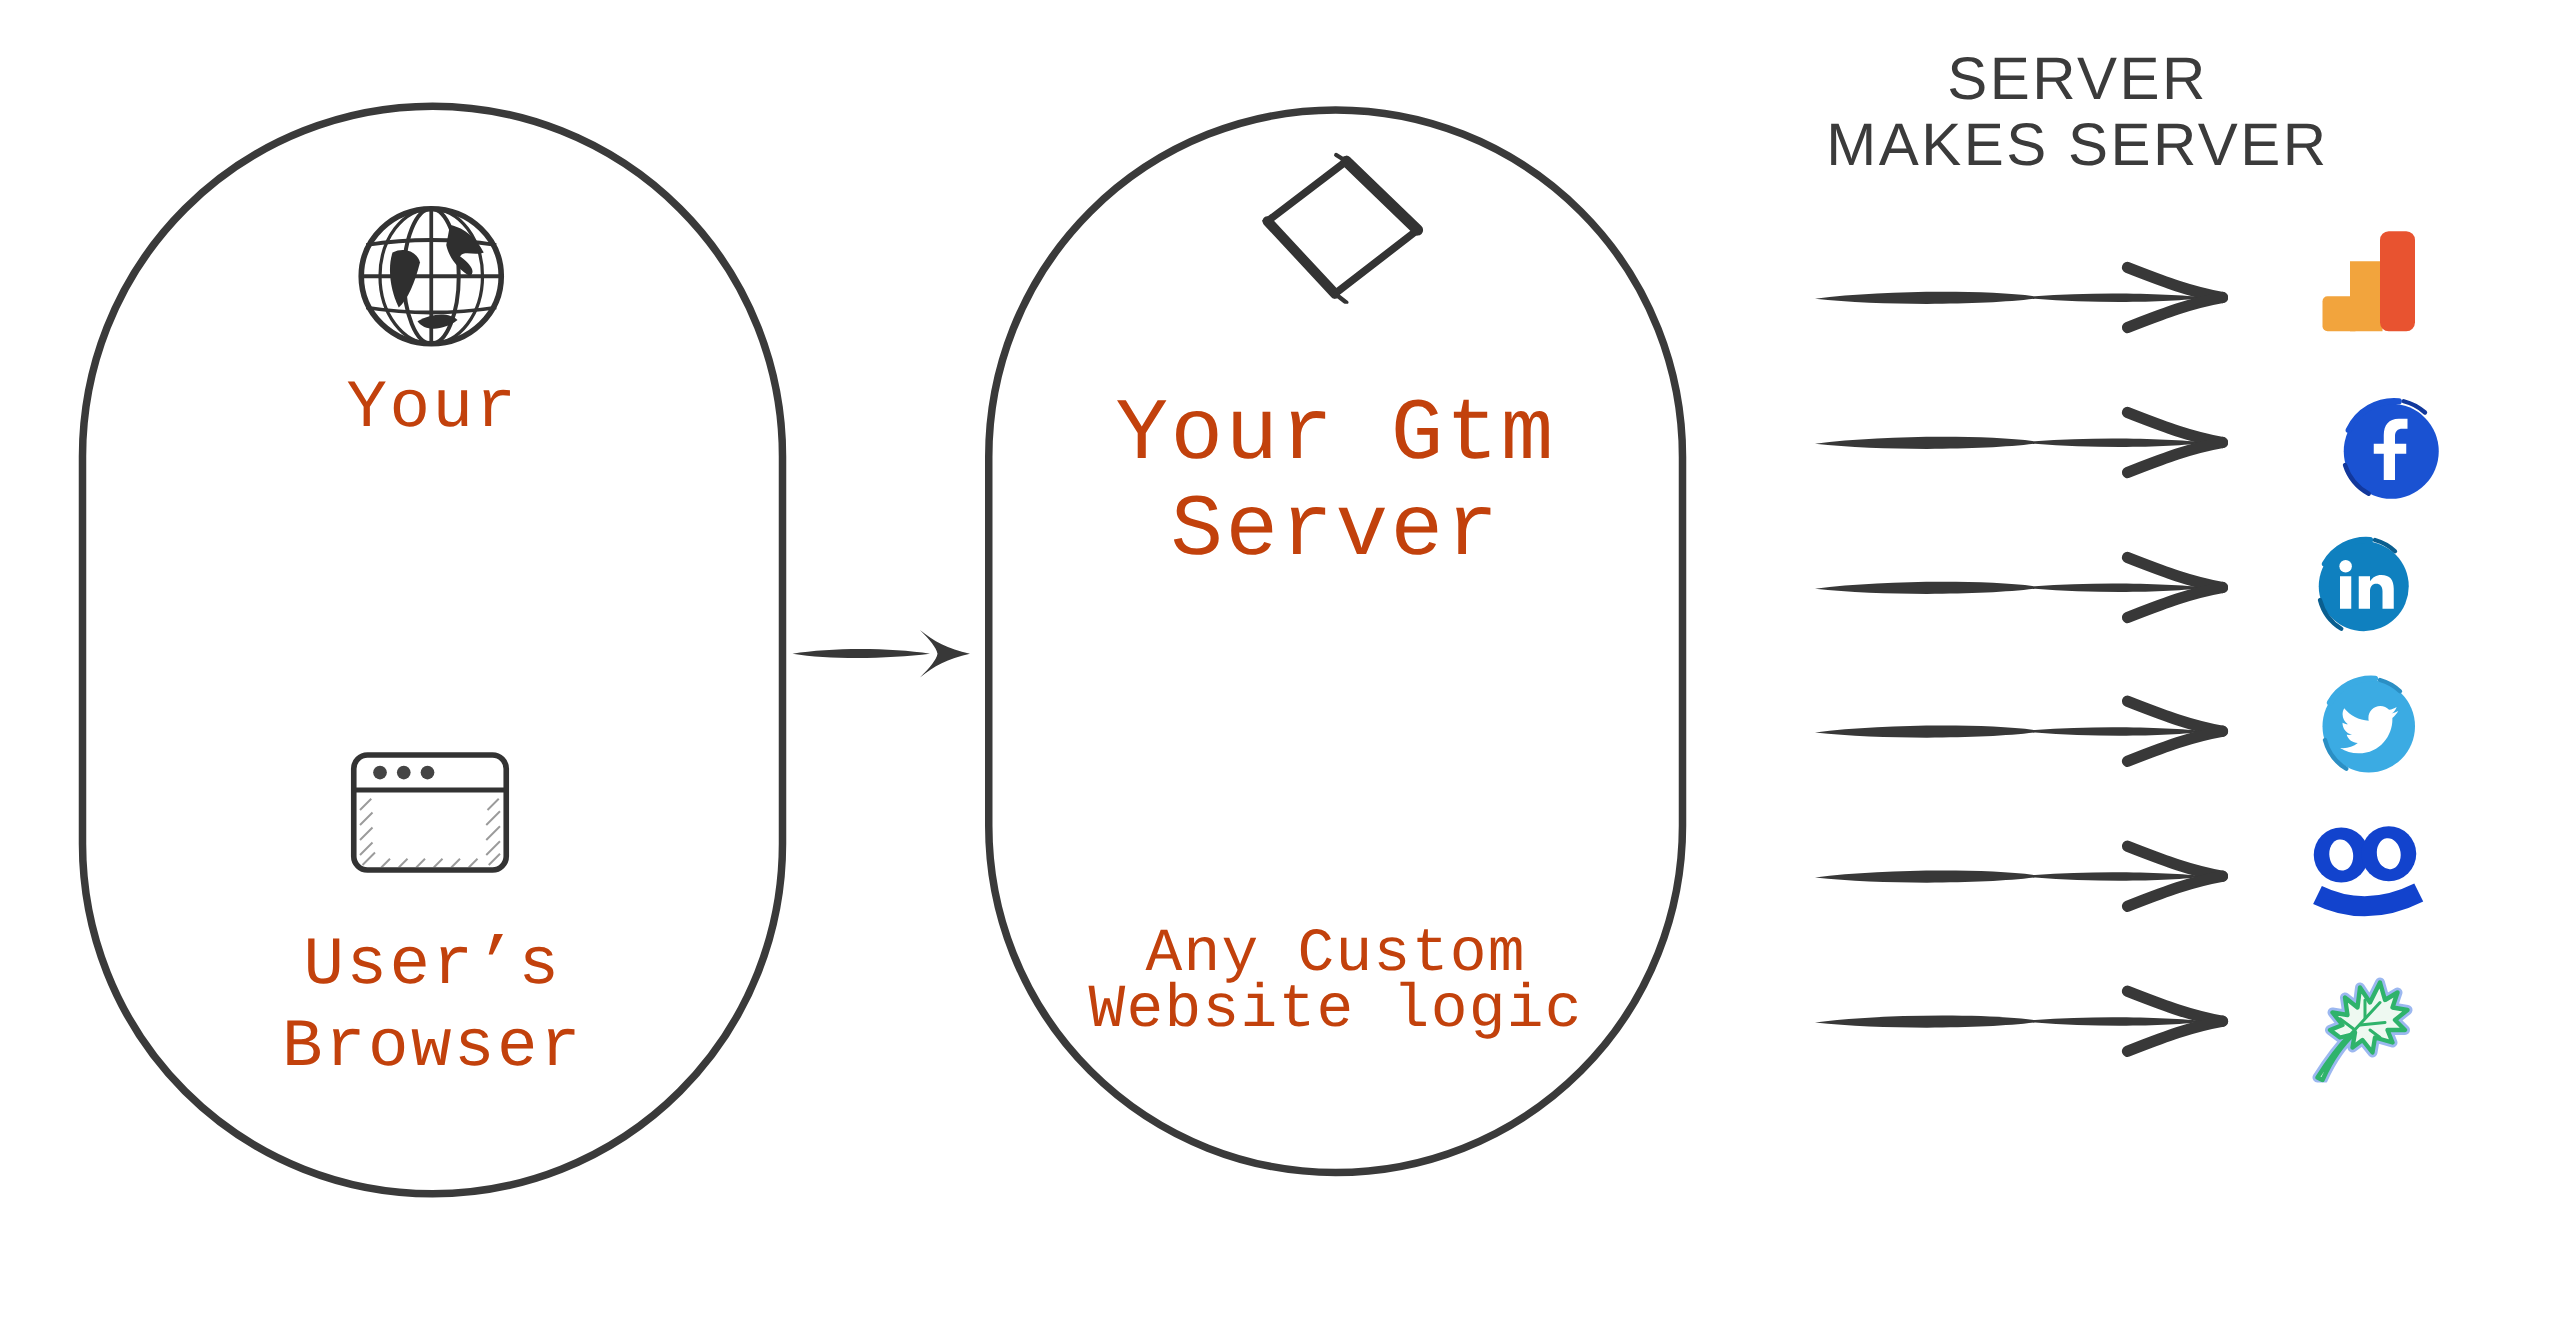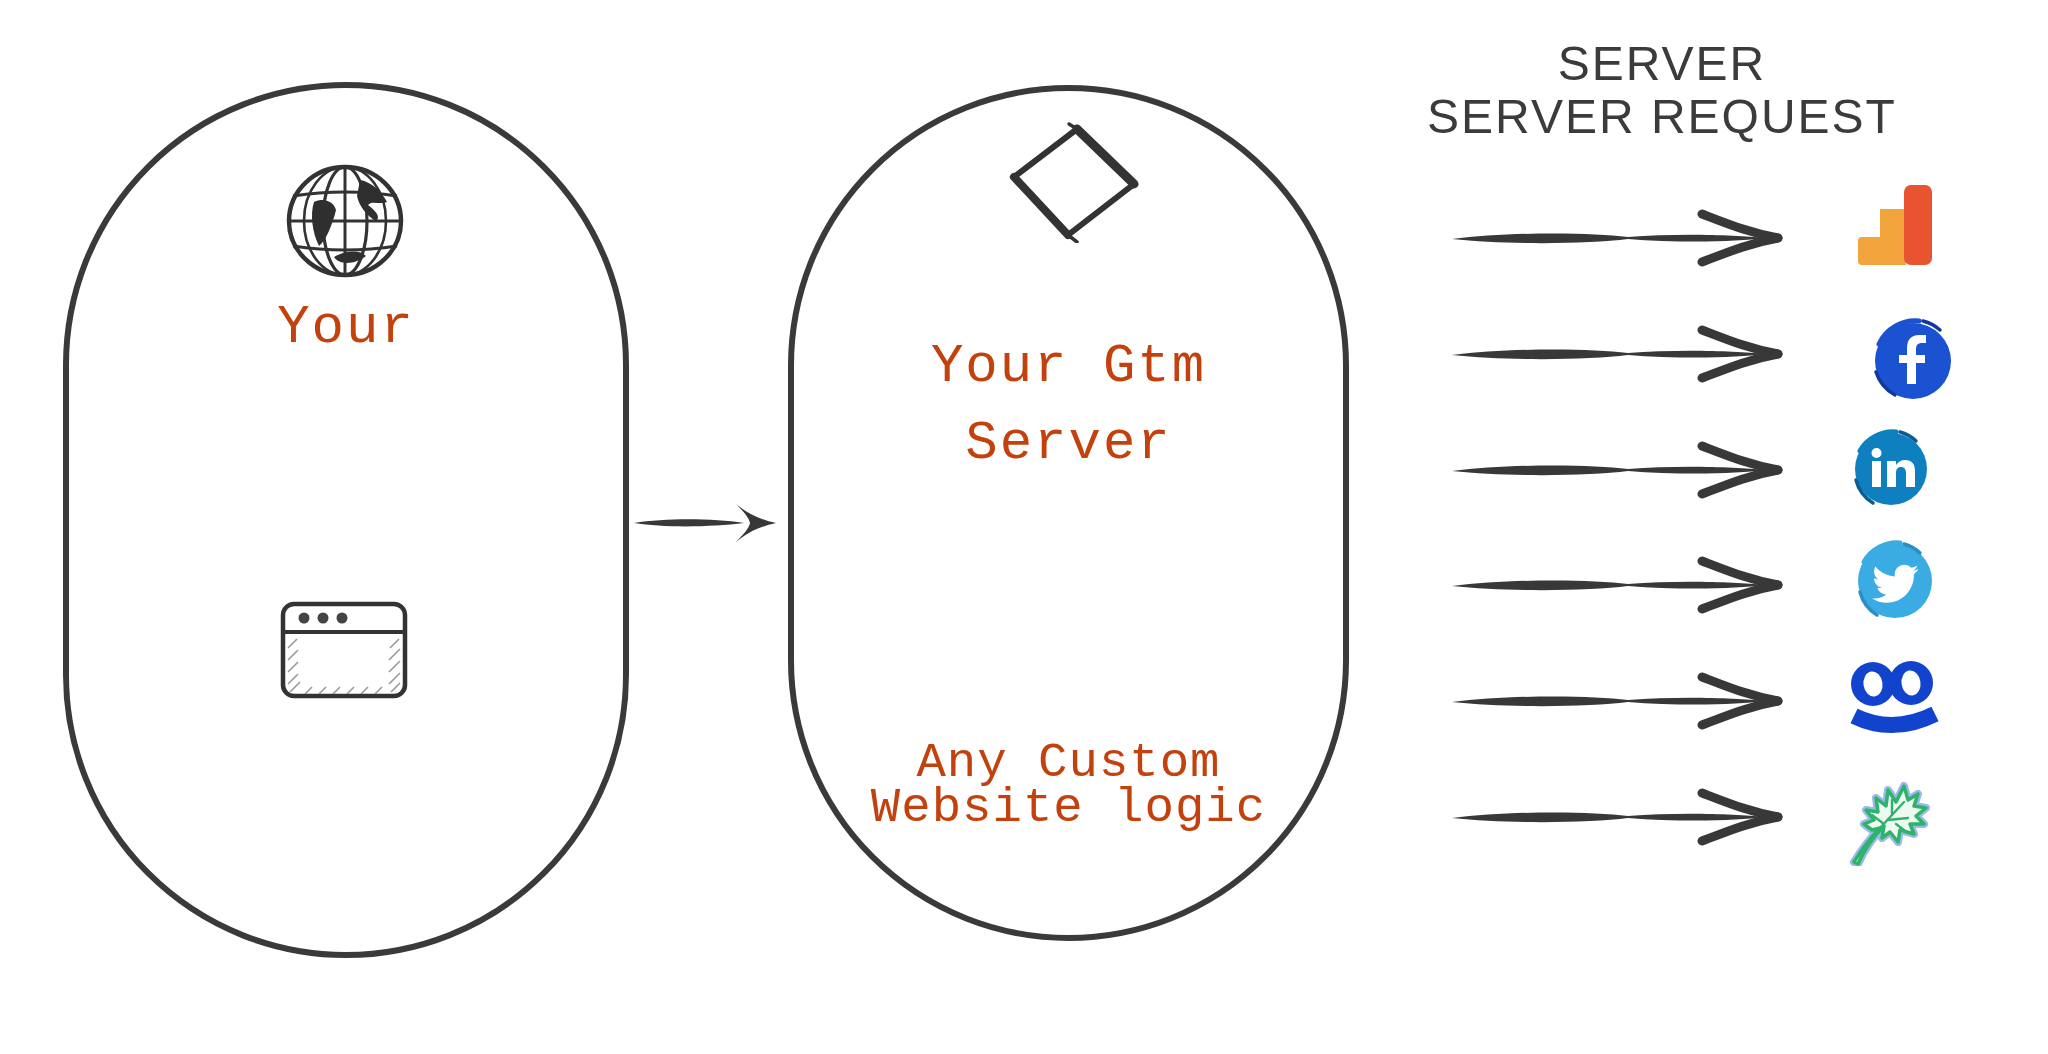--- a/index.html
+++ b/index.html
@@ -11,21 +11,21 @@
   
   .node-oval{
     position:absolute;border:6px solid #3a3a3a;border-radius:300px;background:#fff;box-sizing:border-box;
   }
   .oval-left{left:63px;top:82px;width:566px;height:876px;border-radius:283px;}
   .oval-mid{left:788px;top:85px;width:561px;height:856px;border-radius:281px;}
   
   .node-label{position:absolute;left:0;width:100%;text-align:center;font-weight:400;color:#c2410c;font-family:Liberation Mono, monospace;}
   .lt-title{top:206px;font-size:54px;line-height:68px;letter-spacing:2px;}
   .lt-sub{top:652px;font-size:54px;line-height:66px;letter-spacing:2px;}
-  .md-title{top:237px;font-size:54px;line-height:77px;letter-spacing:2px;text-align:center;}
+  .md-title{top:219px;font-size:70px;line-height:77px;letter-spacing:2px;text-align:center;}
   .md-sub{top:650px;font-size:49px;line-height:45px;letter-spacing:1px;}
   .heading{
     position:absolute;left:1382px;top:37px;width:560px;text-align:center;
     font-size:48px;line-height:53px;letter-spacing:2px;color:#3b3b3b;font-weight:400;
   }
   svg{display:block;}
 </style>
 </head>
 <body>
 
@@ -56,20 +56,24 @@
       <circle cx="25" cy="18" r="5.5" fill="#444"></circle>
       <circle cx="44" cy="18" r="5.5" fill="#444"></circle>
       <circle cx="63" cy="18" r="5.5" fill="#444"></circle>
       <g stroke="#5a5a5a" stroke-width="1.6" opacity="0.6">
         <path d="M9 48 l9 -9 M9 60 l10 -10 M9 72 l10 -10 M9 84 l10 -10 M11 92 l10 -10"></path>
         <path d="M111 48 l9 -9 M110 60 l11 -11 M110 72 l11 -11 M110 84 l11 -11 M112 92 l9 -9"></path>
         <path d="M26 94 l7 -7 M40 94 l7 -7 M54 94 l7 -7 M68 94 l7 -7 M82 94 l7 -7 M96 94 l7 -7"></path>
       </g>
     </svg>
 
+    <div class="node-label lt-sub">
+      <div>User’s</div>
+      <div>Browser</div>
+    </div>
   </div>
 
   <svg class="abs" style="left:630px;top:493px" width="152" height="60" viewBox="0 0 152 60">
     <path d="M4 30 C 35 25, 82 25, 114 30 C 82 34, 35 35, 4 30 Z" fill="#383838"></path>
     <path d="M106 11 C 117 20, 128 26, 146 30 C 128 34, 117 40, 106 49 C 114 41, 119 35, 120 30 C 119 25, 114 19, 106 11 Z" fill="#383838"></path>
   </svg>
 
   <div class="node-oval oval-mid">
 
     <svg class="abs" style="left:212px;top:30px" width="136" height="122" viewBox="0 0 136 122">
@@ -86,21 +90,21 @@
     </div>
 
     <div class="node-label md-sub">
       <div>Any Custom</div>
       <div>Website logic</div>
     </div>
   </div>
 
   <div class="heading">
     <div>SERVER</div>
-    <div>SERVER REQUEST</div>
+    <div>MAKES SERVER</div>
   </div>
 
   <svg class="abs" style="left:1448px;top:206px" width="340" height="64" viewBox="0 0 340 64">
     <path d="M4 33 C 60 26, 140 26, 180 31 C 230 27, 290 29, 316 32 C 290 36, 230 37, 180 33 C 140 38, 60 39, 4 33 Z" fill="#383838"></path>
     <path d="M254 8 C 280 18, 302 27, 330 32" stroke="#383838" stroke-width="9" stroke-linecap="round" fill="none"></path>
     <path d="M254 56 C 280 46, 302 37, 330 32" stroke="#383838" stroke-width="9" stroke-linecap="round" fill="none"></path>
   </svg>
   <svg class="abs" style="left:1448px;top:322px" width="340" height="64" viewBox="0 0 340 64">
     <path d="M4 33 C 60 26, 140 26, 180 31 C 230 27, 290 29, 316 32 C 290 36, 230 37, 180 33 C 140 38, 60 39, 4 33 Z" fill="#383838"></path>
     <path d="M254 8 C 280 18, 302 27, 330 32" stroke="#383838" stroke-width="9" stroke-linecap="round" fill="none"></path>

